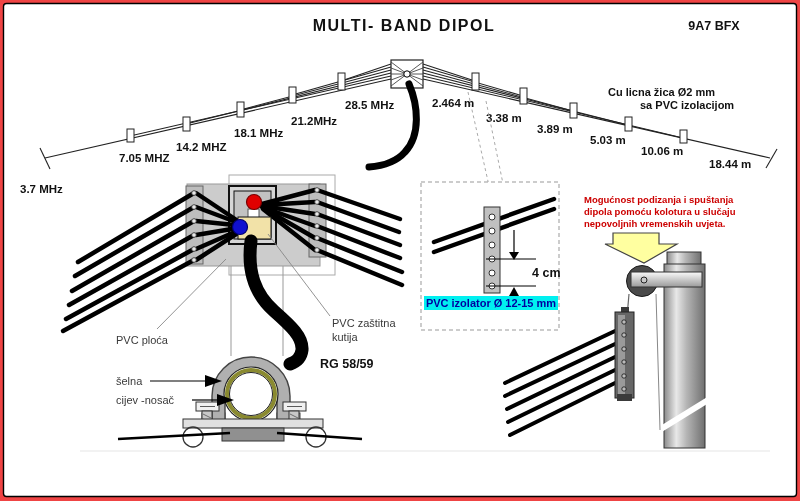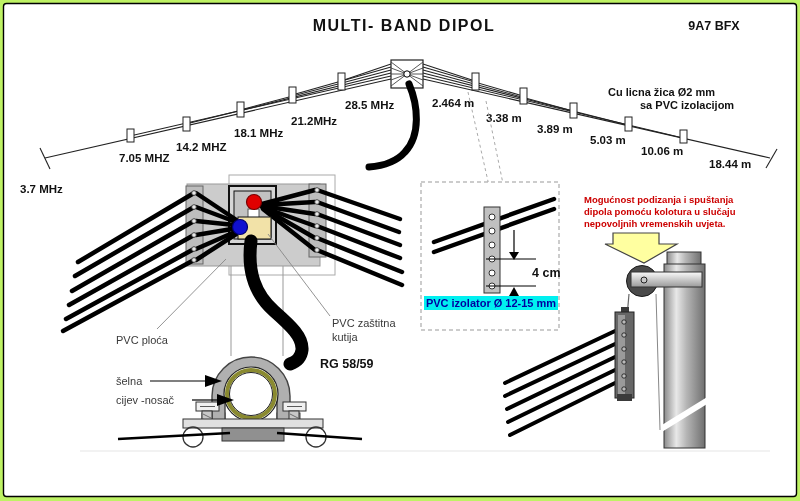--- a/index.html
+++ b/index.html
@@ -1,16 +1,16 @@
 <!DOCTYPE html>
 <html><head>
 <meta charset="utf-8">
 <style>
   html,body{margin:0;padding:0;background:#ffffff;}
-  .stage{position:relative;width:800px;height:501px;background:#bef264;overflow:hidden;
+  .stage{position:relative;width:800px;height:501px;background:#ef4444;overflow:hidden;
          font-family:"Liberation Sans",sans-serif;}
   svg{display:block}
   .title-txt{font:bold 16px "Liberation Sans",sans-serif;letter-spacing:1.5px;fill:#111;}
   .callsign-txt{font:bold 12.5px "Liberation Sans",sans-serif;fill:#111;}
   .band-lbl{font:bold 11.5px "Liberation Sans",sans-serif;fill:#111;}
   .note-lbl{font:bold 11px "Liberation Sans",sans-serif;fill:#111;}
   .plain-lbl{font:11px "Liberation Sans",sans-serif;fill:#3a3a3a;}
   .coax-lbl{font:bold 12.5px "Liberation Sans",sans-serif;fill:#111;}
   .dim-lbl{font:bold 12.5px "Liberation Sans",sans-serif;fill:#111;}
   .cap-lbl{font:bold 11px "Liberation Sans",sans-serif;fill:#0000a0;}

